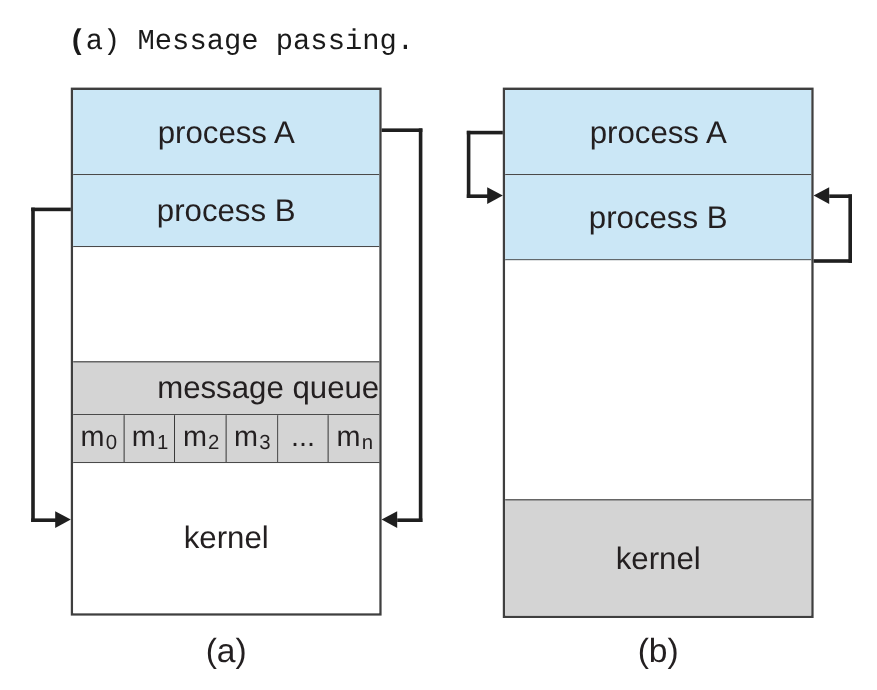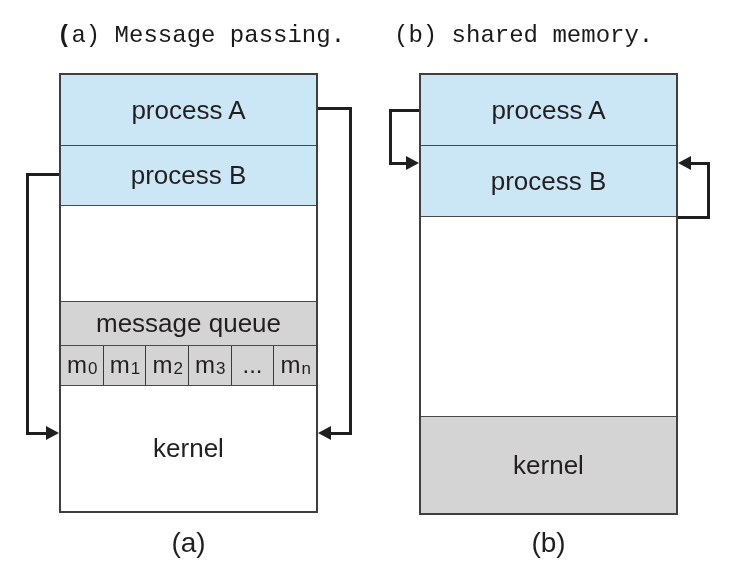--- a/index.html
+++ b/index.html
@@ -28,21 +28,21 @@
   }
   .blue{background:#cbe7f6;}
   .gray{background:#d4d4d4;}
   .white{background:#ffffff;}
   .divider-b{border-bottom:1.5px solid #4a4a4a;}
   .divider-t{border-top:1.5px solid #4a4a4a;}
   .spacer{flex:1 1 auto;background:#ffffff;}
   
   .a-pa{height:71px;}
   .a-pb{height:60px;}
-  .a-mq{height:45px;}
+  .a-mq{height:45px;justify-content:flex-end;}
   .a-row{height:40px;display:flex;flex-direction:row;align-items:stretch;padding:0;}
   .a-kernel{flex:1 1 auto;}
   
   .b-pa{height:71px;}
   .b-sm{height:38px;}
   .b-pb{height:71px;}
   .b-kernel{height:97px;}
   
   .cell{
     flex:1 1 0;display:flex;align-items:center;justify-content:center;
@@ -69,21 +69,20 @@
     border-top:7px solid transparent;border-bottom:7px solid transparent;
     border-right:13px solid #1f1f1f;
   }
 </style>
 </head>
 <body>
 
 <div class="canvas">
 
   <div class="caption caption-a"><span class="bold">(</span><span>a) Message passing.</span></div>
-  <div class="caption caption-b">(b) shared memory.</div>
 
   <div class="box box-a">
     <div class="band blue a-pa divider-b">
       <span>process A</span>
     </div>
     <div class="band blue a-pb divider-b">
       <span>process B</span>
     </div>
     <div class="spacer"></div>
     <div class="band gray a-mq divider-t divider-b">

